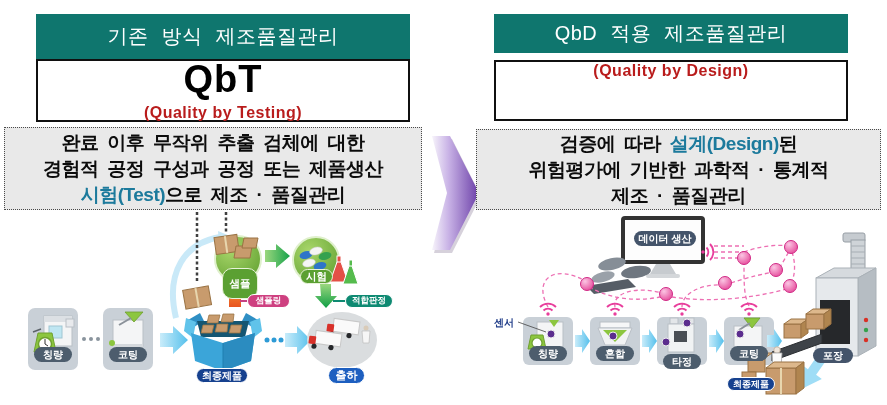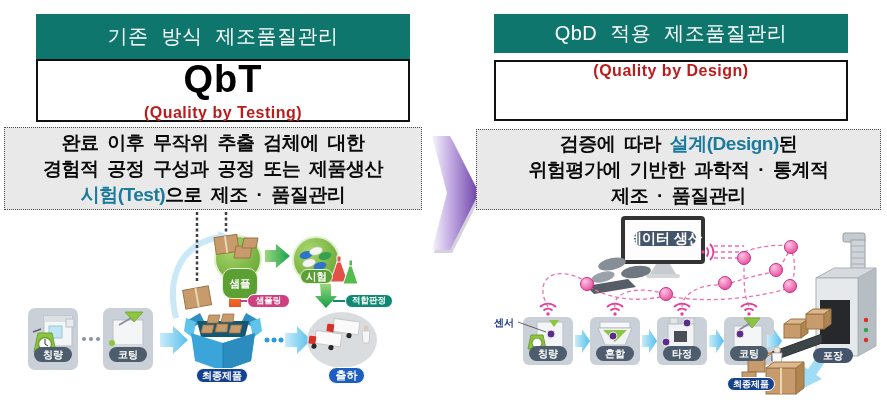--- a/index.html
+++ b/index.html
@@ -42,24 +42,24 @@
 
   #pill-l-step1{left:34px;top:347px;width:38px;height:15px;}
   #pill-l-step2{left:109px;top:347px;width:38px;height:15px;}
   #pill-l-final{left:196px;top:368px;width:52px;height:15px;}
   #pill-l-sample{left:222px;top:268px;width:36px;height:31px;font-size:10.5px;}
   #pill-l-test{left:300px;top:269px;width:33px;height:15px;font-size:10.5px;}
   #pill-l-sampling{left:247px;top:294px;width:43px;height:14px;}
   #pill-l-pass{left:345px;top:294px;width:48px;height:14px;}
   #pill-l-ship{left:328px;top:367px;width:37px;height:17px;}
 
-  #pill-r-data{left:634px;top:231px;width:62px;height:15px;font-size:14px;}
+  #pill-r-data{left:634px;top:231px;width:62px;height:15px;font-size:10px;}
   #pill-r-step1{left:529px;top:346px;width:38px;height:15px;}
   #pill-r-step2{left:596px;top:346px;width:38px;height:15px;}
-  #pill-r-step3{left:663px;top:346px;width:38px;height:15px;}
+  #pill-r-step3{left:663px;top:354px;width:38px;height:15px;}
   #pill-r-step4{left:730px;top:346px;width:38px;height:15px;}
   #pill-r-pack{left:813px;top:348px;width:40px;height:15px;}
   #pill-r-final{left:727px;top:377px;width:48px;height:14px;font-size:9px;}
 
   .lbl-sensor{position:absolute;left:494px;top:316px;color:#1F3C88;font-size:10px;font-weight:bold;}
 </style>
 </head>
 <body>
 
 <div class="stage">

